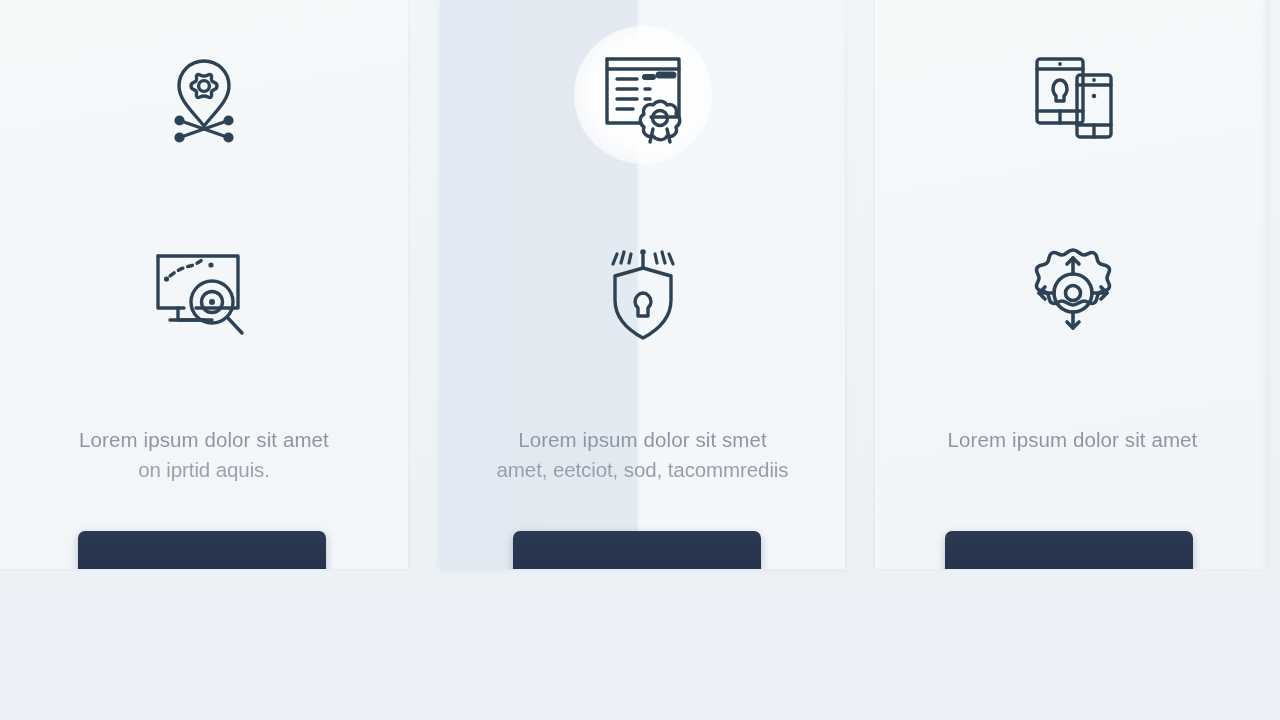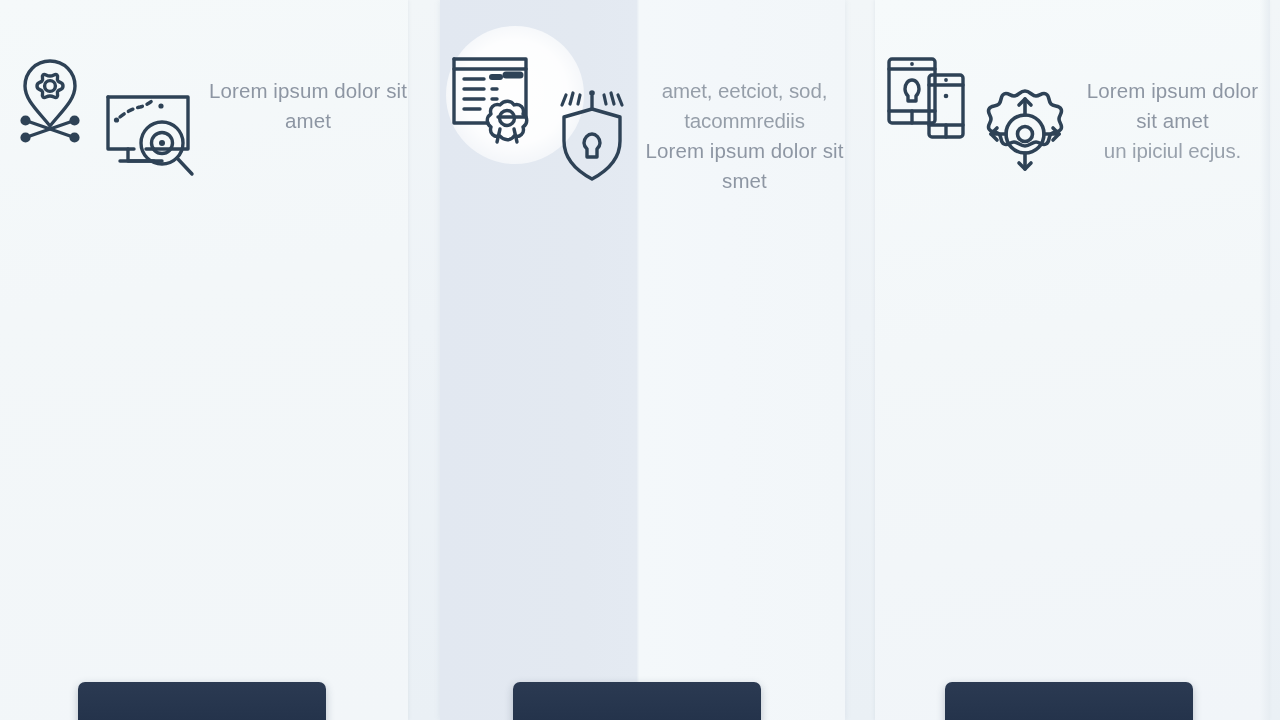--- a/index.html
+++ b/index.html
@@ -28,23 +28,25 @@
   .cards-row {
     position: absolute;
     inset: 0;
     display: flex;
     align-items: stretch;
   }
 
   
   .card {
     position: relative;
-    height: 720px;
+    height: 569px;
     overflow: hidden;
     display: flex;
+    flex-direction: column;
+    align-items: center;
   }
 
   .card-left {
     width: 408px;
     margin-left: 0px;
     background: linear-gradient(170deg, #f5f9fa 0%, #f3f7f9 40%, #f2f6f9 100%);
     box-shadow: 1px 0 3px rgba(130,150,170,0.10);
   }
 
   .gap { width: 32px; background: transparent; }
@@ -178,20 +180,21 @@
         <circle cx="61" cy="19" r="2.6" fill="#2e4256" stroke="none"></circle>
         <circle cx="62" cy="56" r="21"></circle>
         <circle cx="62" cy="56" r="10.5"></circle>
         <circle cx="62" cy="56" r="3" fill="#2e4256" stroke="none"></circle>
         <path d="M77 71 L92 87"></path>
       </svg>
     </div>
 
     <div class="card-text">
       <span class="ln ln1">Lorem ipsum dolor sit amet</span>
+      <span class="ln ln3">on iprtid aquis.</span>
     </div>
 
     <button class="cta cta-left">
       
     </button>
   </section>
 
   <div class="gap"></div>
 
   <section class="card card-mid">
@@ -226,22 +229,22 @@
         <path d="M26 10 L22 20" stroke-width="3.2"></path>
         <path d="M33 8 L30 19" stroke-width="3.2"></path>
         <path d="M40 10 L38 19" stroke-width="3.2"></path>
         <path d="M78 10 L82 20" stroke-width="3.2"></path>
         <path d="M71 8 L74 19" stroke-width="3.2"></path>
         <path d="M64 10 L66 19" stroke-width="3.2"></path>
       </svg>
     </div>
 
     <div class="card-text">
+      <span class="ln ln1">Lorem ipsum dolor sit smet</span>
       <span class="ln ln2">amet, eetciot, sod, tacommrediis</span>
-      <span class="ln ln1">Lorem ipsum dolor sit smet</span>
     </div>
 
     <button class="cta cta-mid">
       
     </button>
   </section>
 
   <div class="gap-2"></div>
 
   <section class="card card-right">
@@ -274,21 +277,20 @@
         <path d="M44 78 L50 84 L56 78"></path>
         <path d="M31 49 H16"></path>
         <path d="M22 43 L16 49 L22 55"></path>
         <path d="M69 49 H84"></path>
         <path d="M78 43 L84 49 L78 55"></path>
       </svg>
     </div>
 
     <div class="card-text">
       <span class="ln ln1">Lorem ipsum dolor sit amet</span>
-      <span class="ln ln3">un ipiciul ecjus.</span>
     </div>
 
     <button class="cta cta-right">
       
     </button>
 
     <div class="edge-right"></div>
   </section>
 
 </div>

